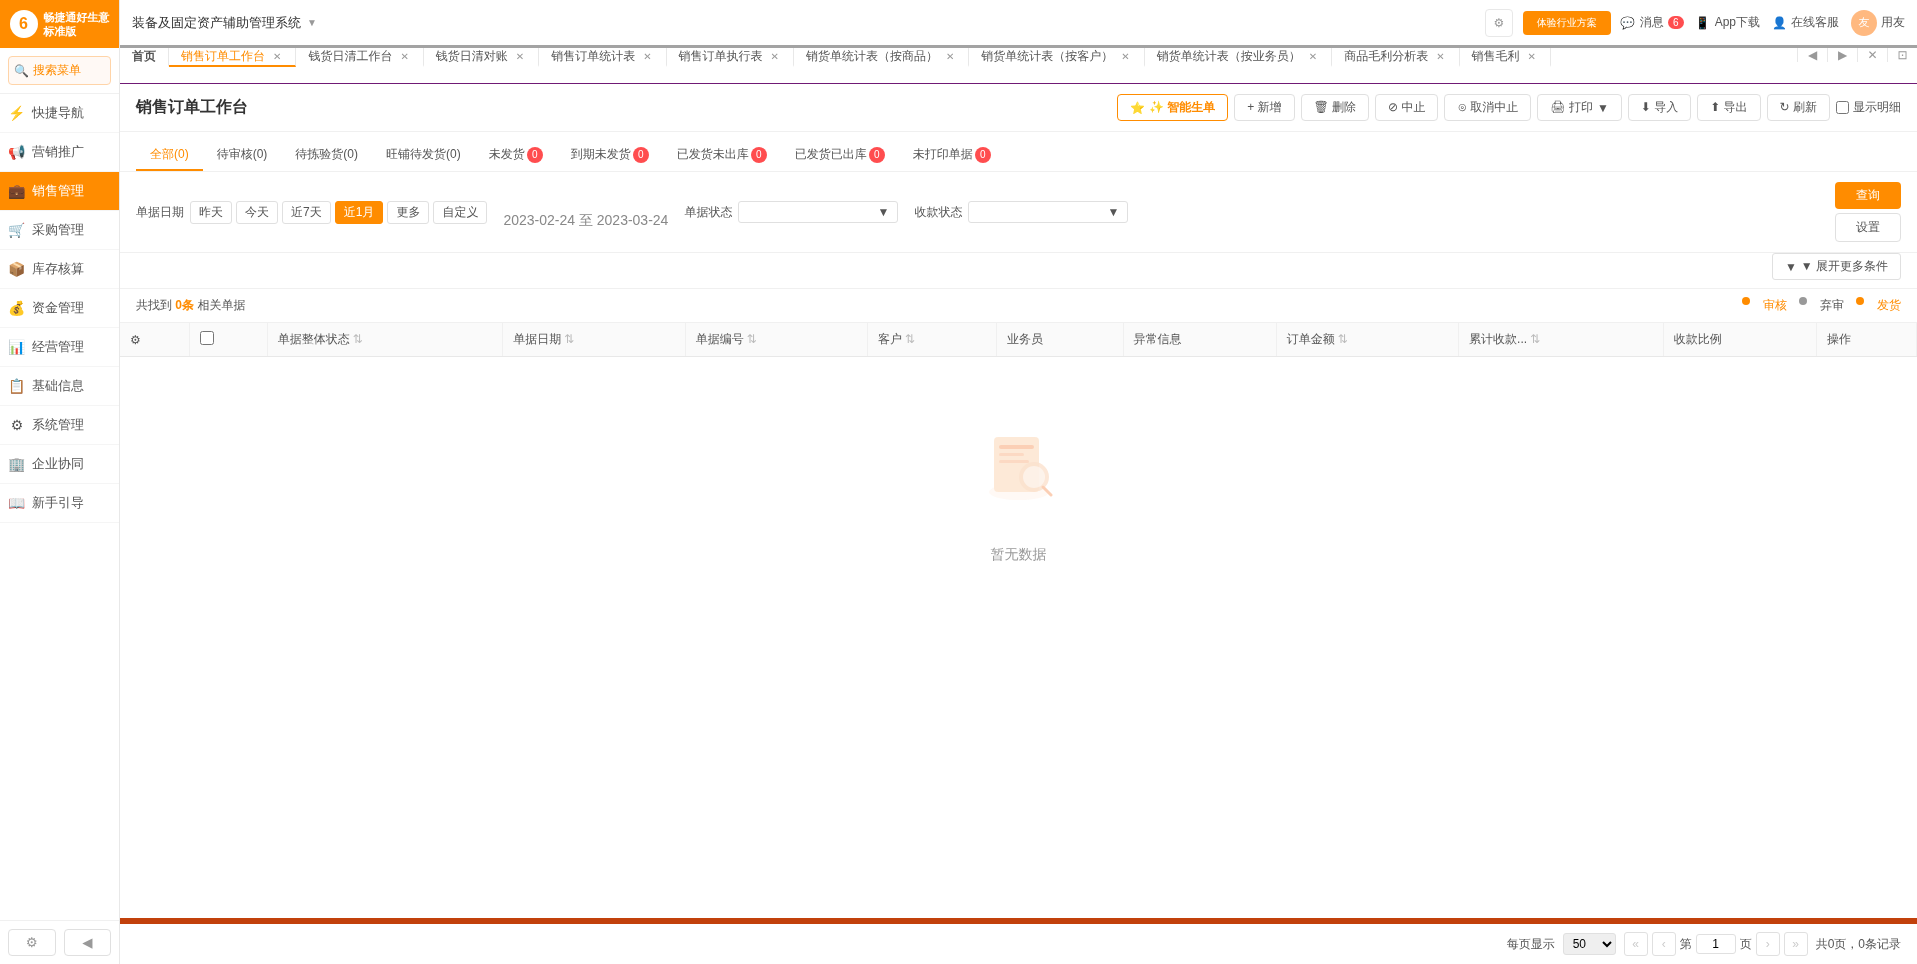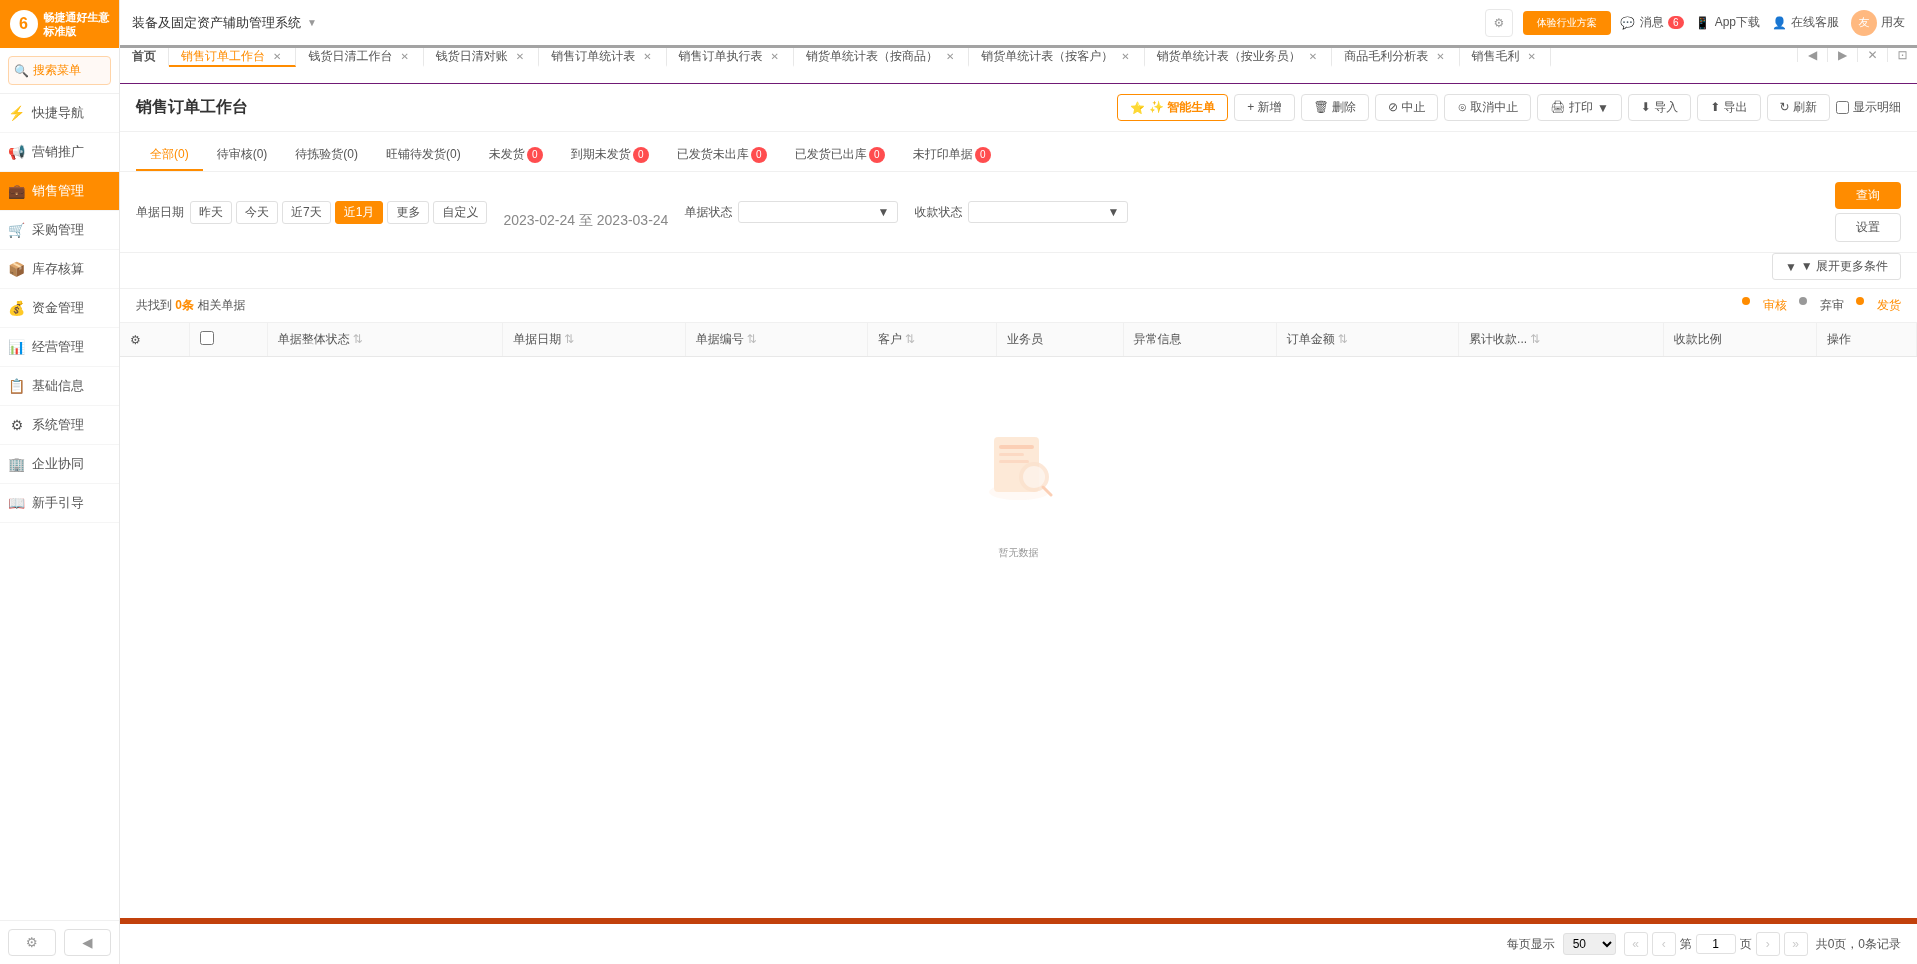--- a/index.html
+++ b/index.html
@@ -81,21 +81,21 @@
     
     .table-container { flex: 1; overflow: auto; background: #fff; }
     table { width: 100%; border-collapse: collapse; font-size: 12px; }
     thead tr { background: #fafafa; }
     th { padding: 8px 10px; text-align: left; border-bottom: 1px solid #e8e8e8; border-right: 1px solid #f0f0f0; color: #555; white-space: nowrap; font-weight: normal; }
     th .sort-icon { color: #bbb; margin-left: 3px; }
 
     
     .empty-state { display: flex; flex-direction: column; align-items: center; justify-content: center; padding: 60px 20px; color: #999; }
     .empty-icon { font-size: 80px; margin-bottom: 10px; opacity: 0.5; }
-    .empty-text { font-size: 10px; color: #999; }
+    .empty-text { font-size: 14px; color: #999; }
 
     
     .pagination { padding: 8px 16px; background: #fff; border-top: 6px solid #c2410c; display: flex; align-items: center; justify-content: flex-end; gap: 8px; font-size: 12px; flex-shrink: 0; }
     .pagination-label { color: #555; }
     .pagination-select { padding: 2px 5px; border: 1px solid #e0e0e0; border-radius: 3px; font-size: 12px; }
     .pagination-nav { display: flex; align-items: center; gap: 4px; }
     .page-btn { width: 24px; height: 24px; display: flex; align-items: center; justify-content: center; border: 1px solid #e0e0e0; border-radius: 3px; cursor: pointer; color: #555; }
     .page-btn.disabled { color: #ccc; cursor: not-allowed; }
     .page-input { width: 40px; padding: 2px 4px; border: 1px solid #e0e0e0; border-radius: 3px; text-align: center; font-size: 12px; }
     .total-info { color: #555; }

